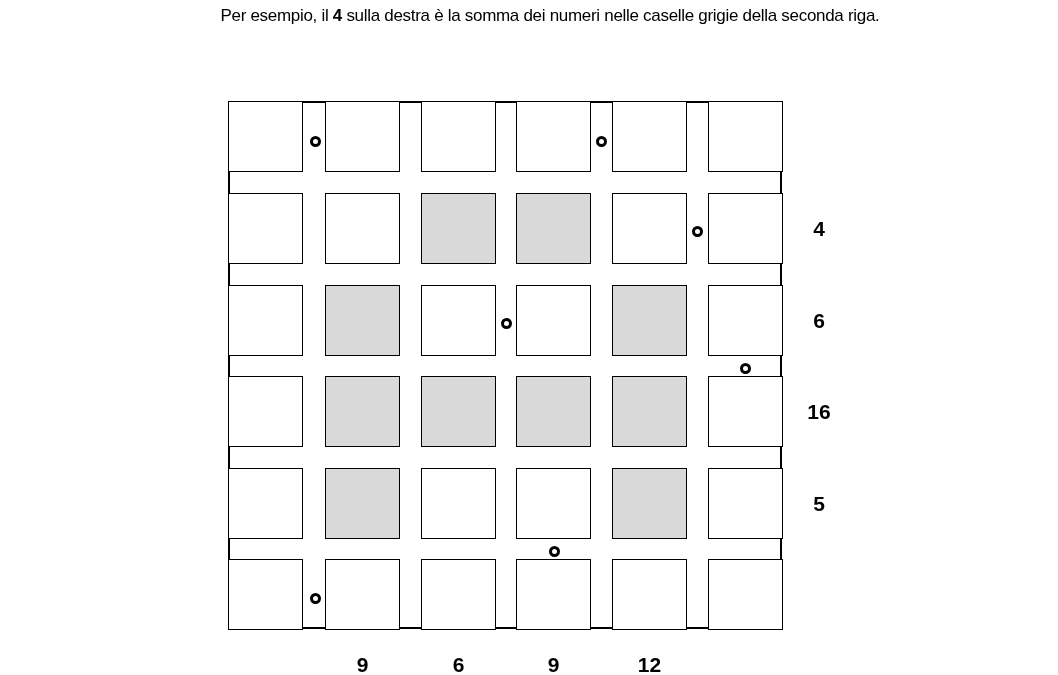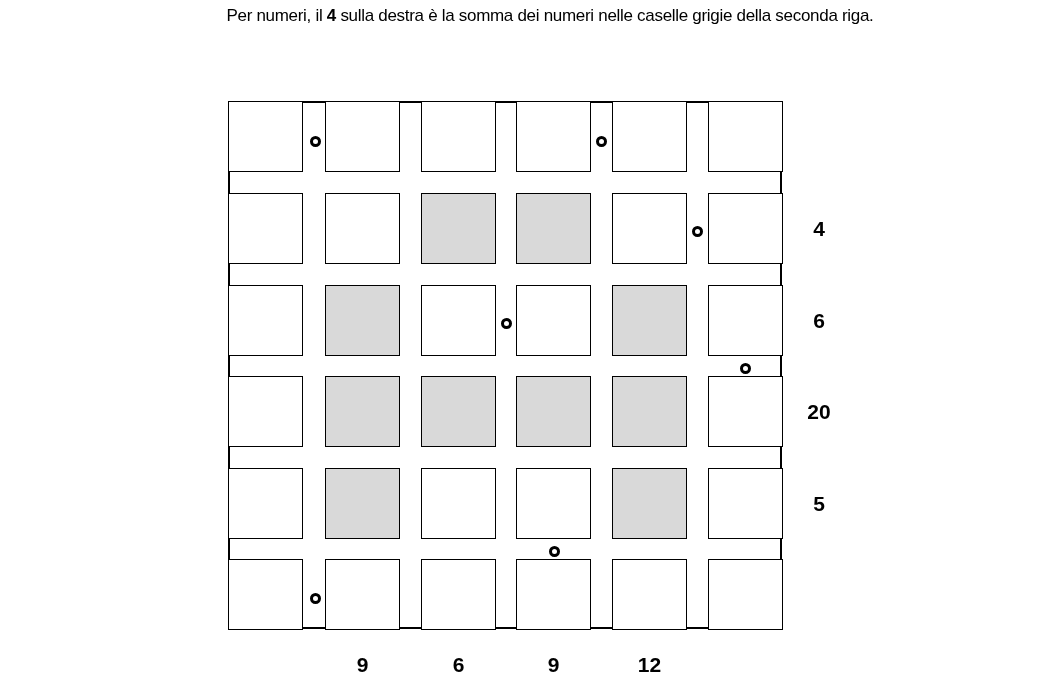--- a/index.html
+++ b/index.html
@@ -13,21 +13,21 @@
     .cell { position: absolute; box-sizing: border-box; border: 1.5px solid #000; background: #fff; }
     .cell.gray { background: #d9d9d9; }
     .marker { position: absolute; width: 11px; height: 11px; box-sizing: border-box;
               border: 3px solid #000; border-radius: 50%; background: #fff; }
     .sum { position: absolute; font-weight: bold; font-size: 21px; line-height: 24px;
            text-align: center; width: 40px; }
   </style>
 </head>
 <body>
 
-<div class="instruction"><span>Per numeri, il </span><span class="hl">4</span><span> sulla destra è la somma dei numeri nelle caselle grigie della seconda riga.</span></div>
+<div class="instruction"><span>Per esempio, il </span><span class="hl">4</span><span> sulla destra è la somma dei numeri nelle caselle grigie della seconda riga.</span></div>
 
 <div class="frame"></div>
 <div id="cells">
     <div class="cell" style="left: 228px; top: 101px; width: 75px; height: 71px;"></div>
     <div class="cell" style="left: 325px; top: 101px; width: 75px; height: 71px;"></div>
     <div class="cell" style="left: 421px; top: 101px; width: 75px; height: 71px;"></div>
     <div class="cell" style="left: 516px; top: 101px; width: 75px; height: 71px;"></div>
     <div class="cell" style="left: 612px; top: 101px; width: 75px; height: 71px;"></div>
     <div class="cell" style="left: 708px; top: 101px; width: 75px; height: 71px;"></div>
     <div class="cell" style="left: 228px; top: 193px; width: 75px; height: 71px;"></div>
@@ -66,21 +66,21 @@
     <div class="marker" style="left: 595.5px; top: 135.5px;"></div>
     <div class="marker" style="left: 691.5px; top: 225.5px;"></div>
     <div class="marker" style="left: 500.5px; top: 317.5px;"></div>
     <div class="marker" style="left: 739.5px; top: 362.5px;"></div>
     <div class="marker" style="left: 548.5px; top: 545.5px;"></div>
     <div class="marker" style="left: 309.5px; top: 592.5px;"></div>
   </div>
 <div id="row-sums">
     <div class="sum" style="left: 799px; top: 216.5px;">4</div>
     <div class="sum" style="left: 799px; top: 308.5px;">6</div>
-    <div class="sum" style="left: 799px; top: 399.5px;">20</div>
+    <div class="sum" style="left: 799px; top: 399.5px;">16</div>
     <div class="sum" style="left: 799px; top: 491.5px;">5</div>
   </div>
 <div id="col-sums">
     <div class="sum" style="left: 342.5px; top: 653px;">9</div>
     <div class="sum" style="left: 438.5px; top: 653px;">6</div>
     <div class="sum" style="left: 533.5px; top: 653px;">9</div>
     <div class="sum" style="left: 629.5px; top: 653px;">12</div>
   </div>
 
 </body></html>

